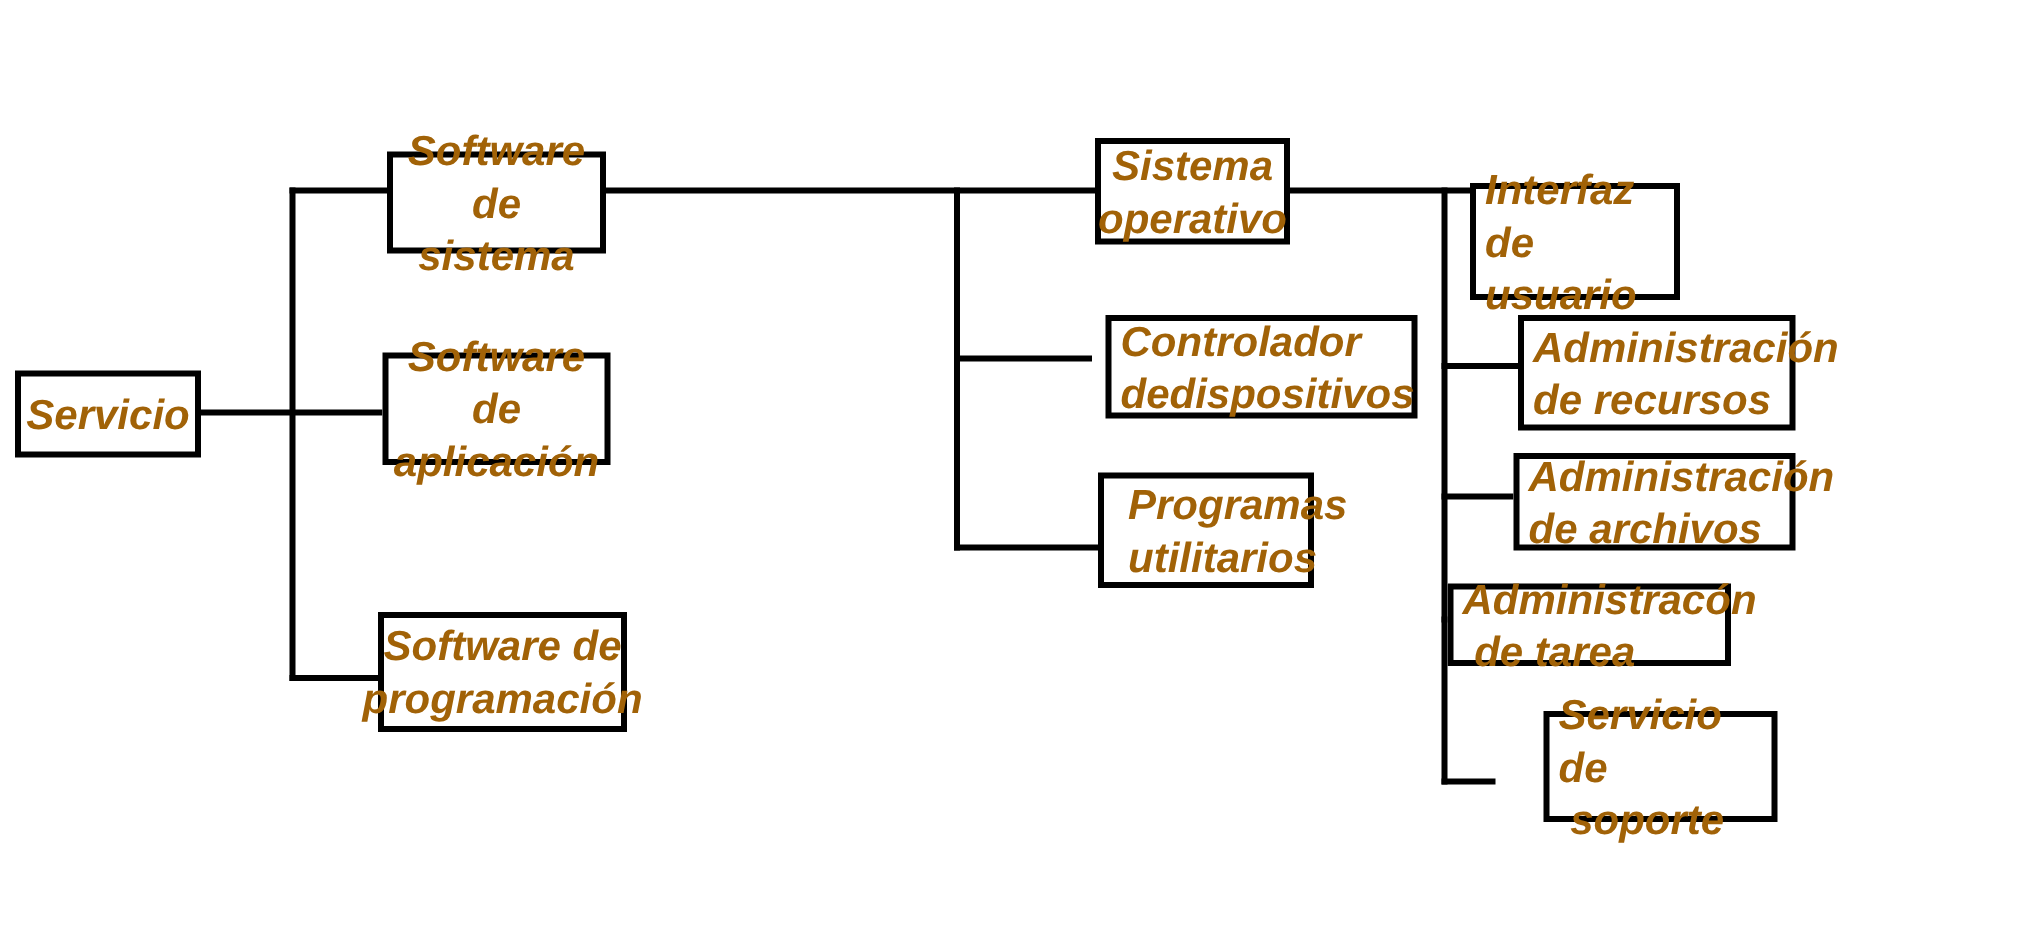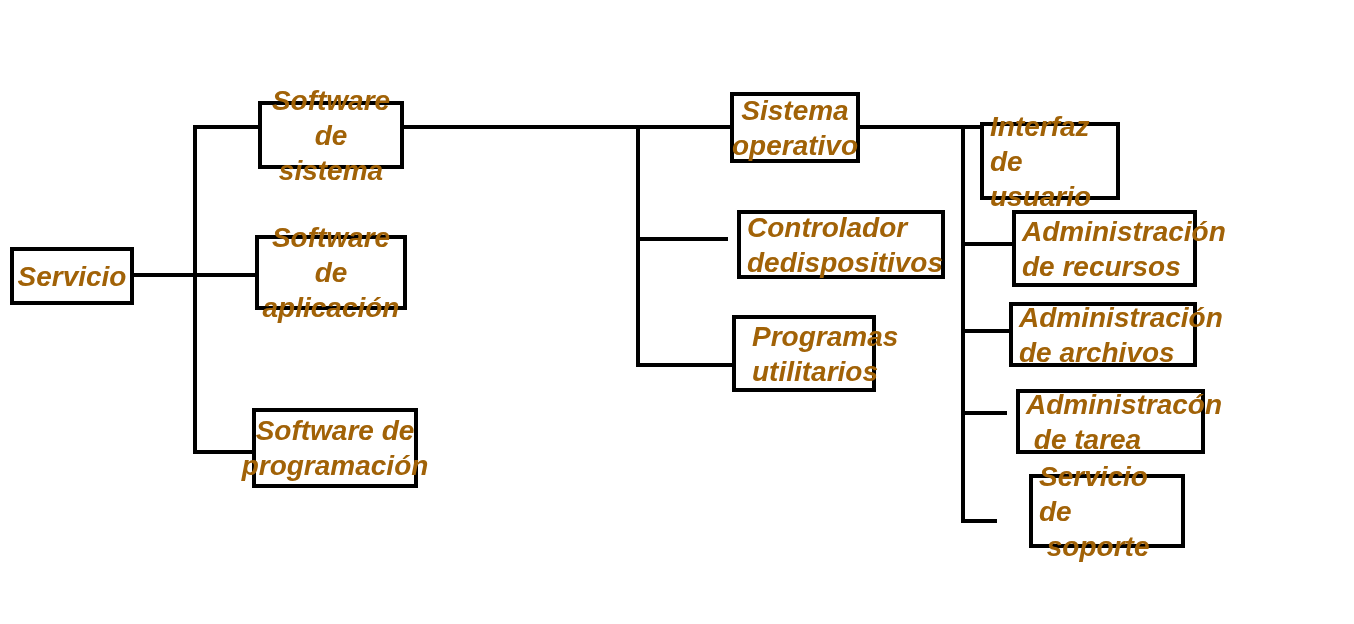--- a/index.html
+++ b/index.html
@@ -85,19 +85,19 @@
 
   <div class="node left" style="left:980px; top:88px; width:140px; height:78px;margin-top:34px;">Interfaz de
 usuario</div>
 
   <div class="node left" style="left:1012px; top:210px; width:185px; height:77px;">Administración
 de recursos</div>
 
   <div class="node left" style="left:1009px; top:302px; width:188px; height:65px;">Administración
 de archivos</div>
 
-  <div class="node left" style="left:1016px; top:389px; width:189px; height:65px;">Administracón
+  <div class="node left" style="left:965px; top:389px; width:189px; height:55px;">Administracón
  de tarea</div>
 
   <div class="node left" style="left:997px; top:474px; width:156px; height:74px;margin-left:32px;">Servicio de
  soporte</div>
 
 </div>
 
 </body></html>

